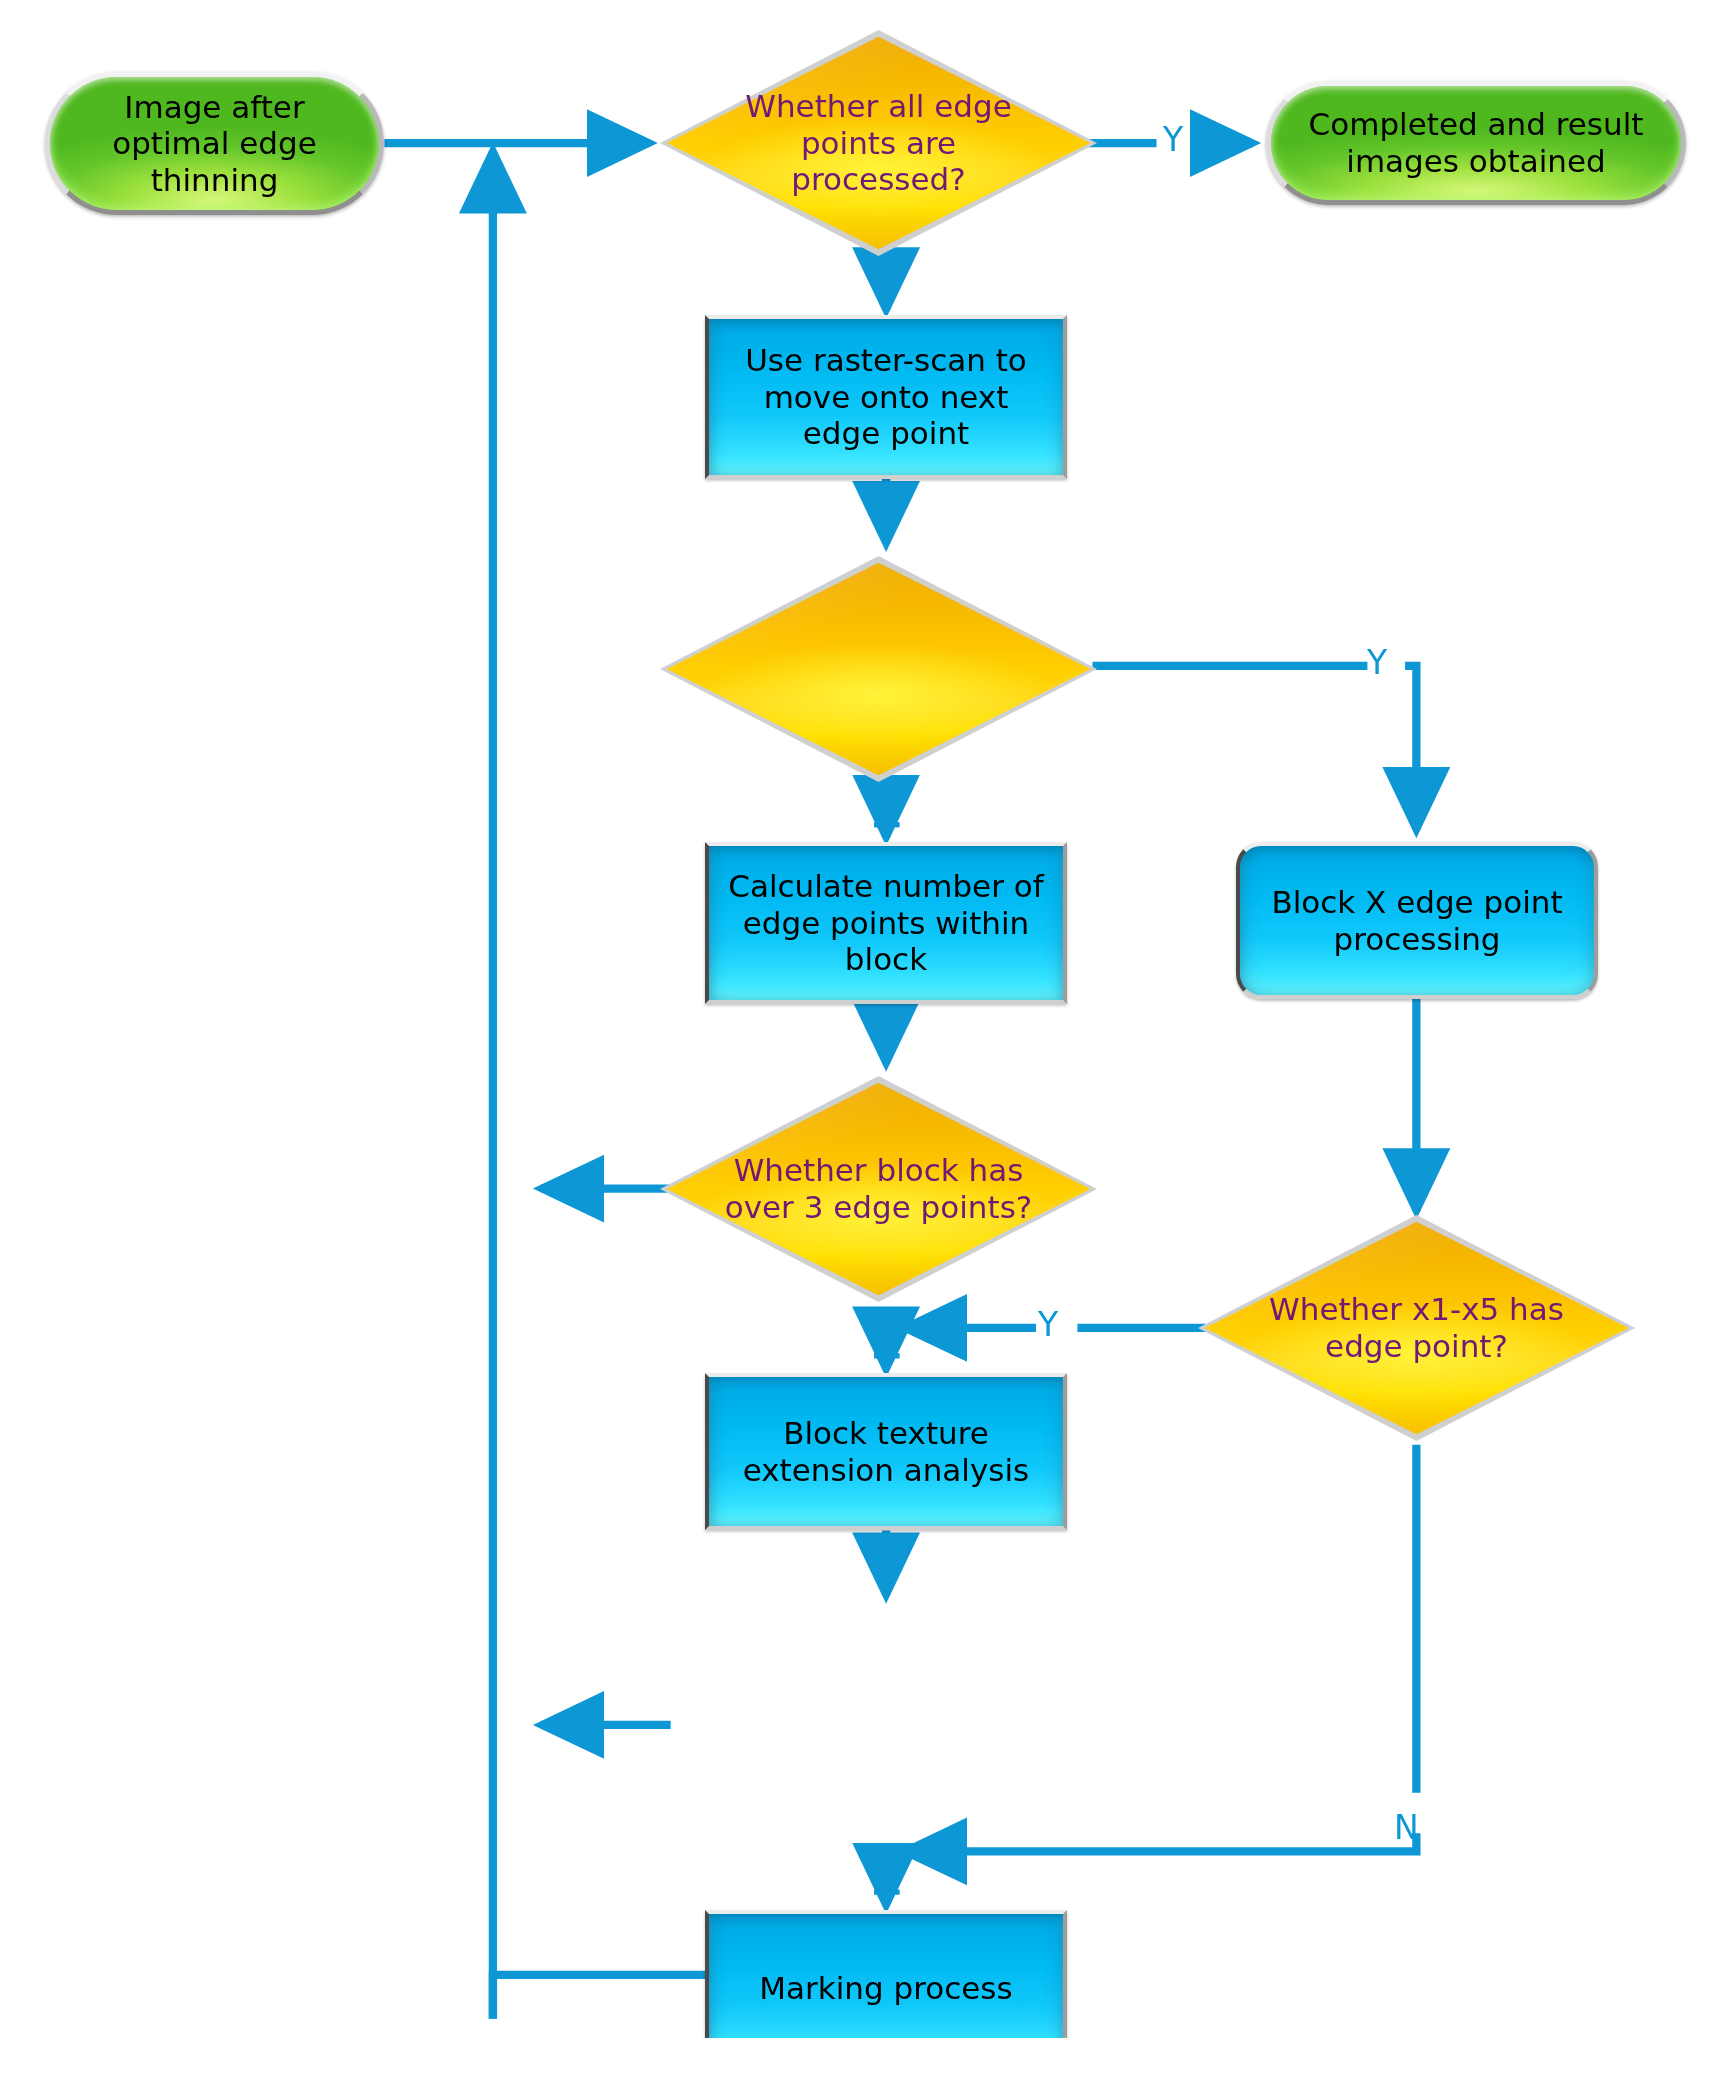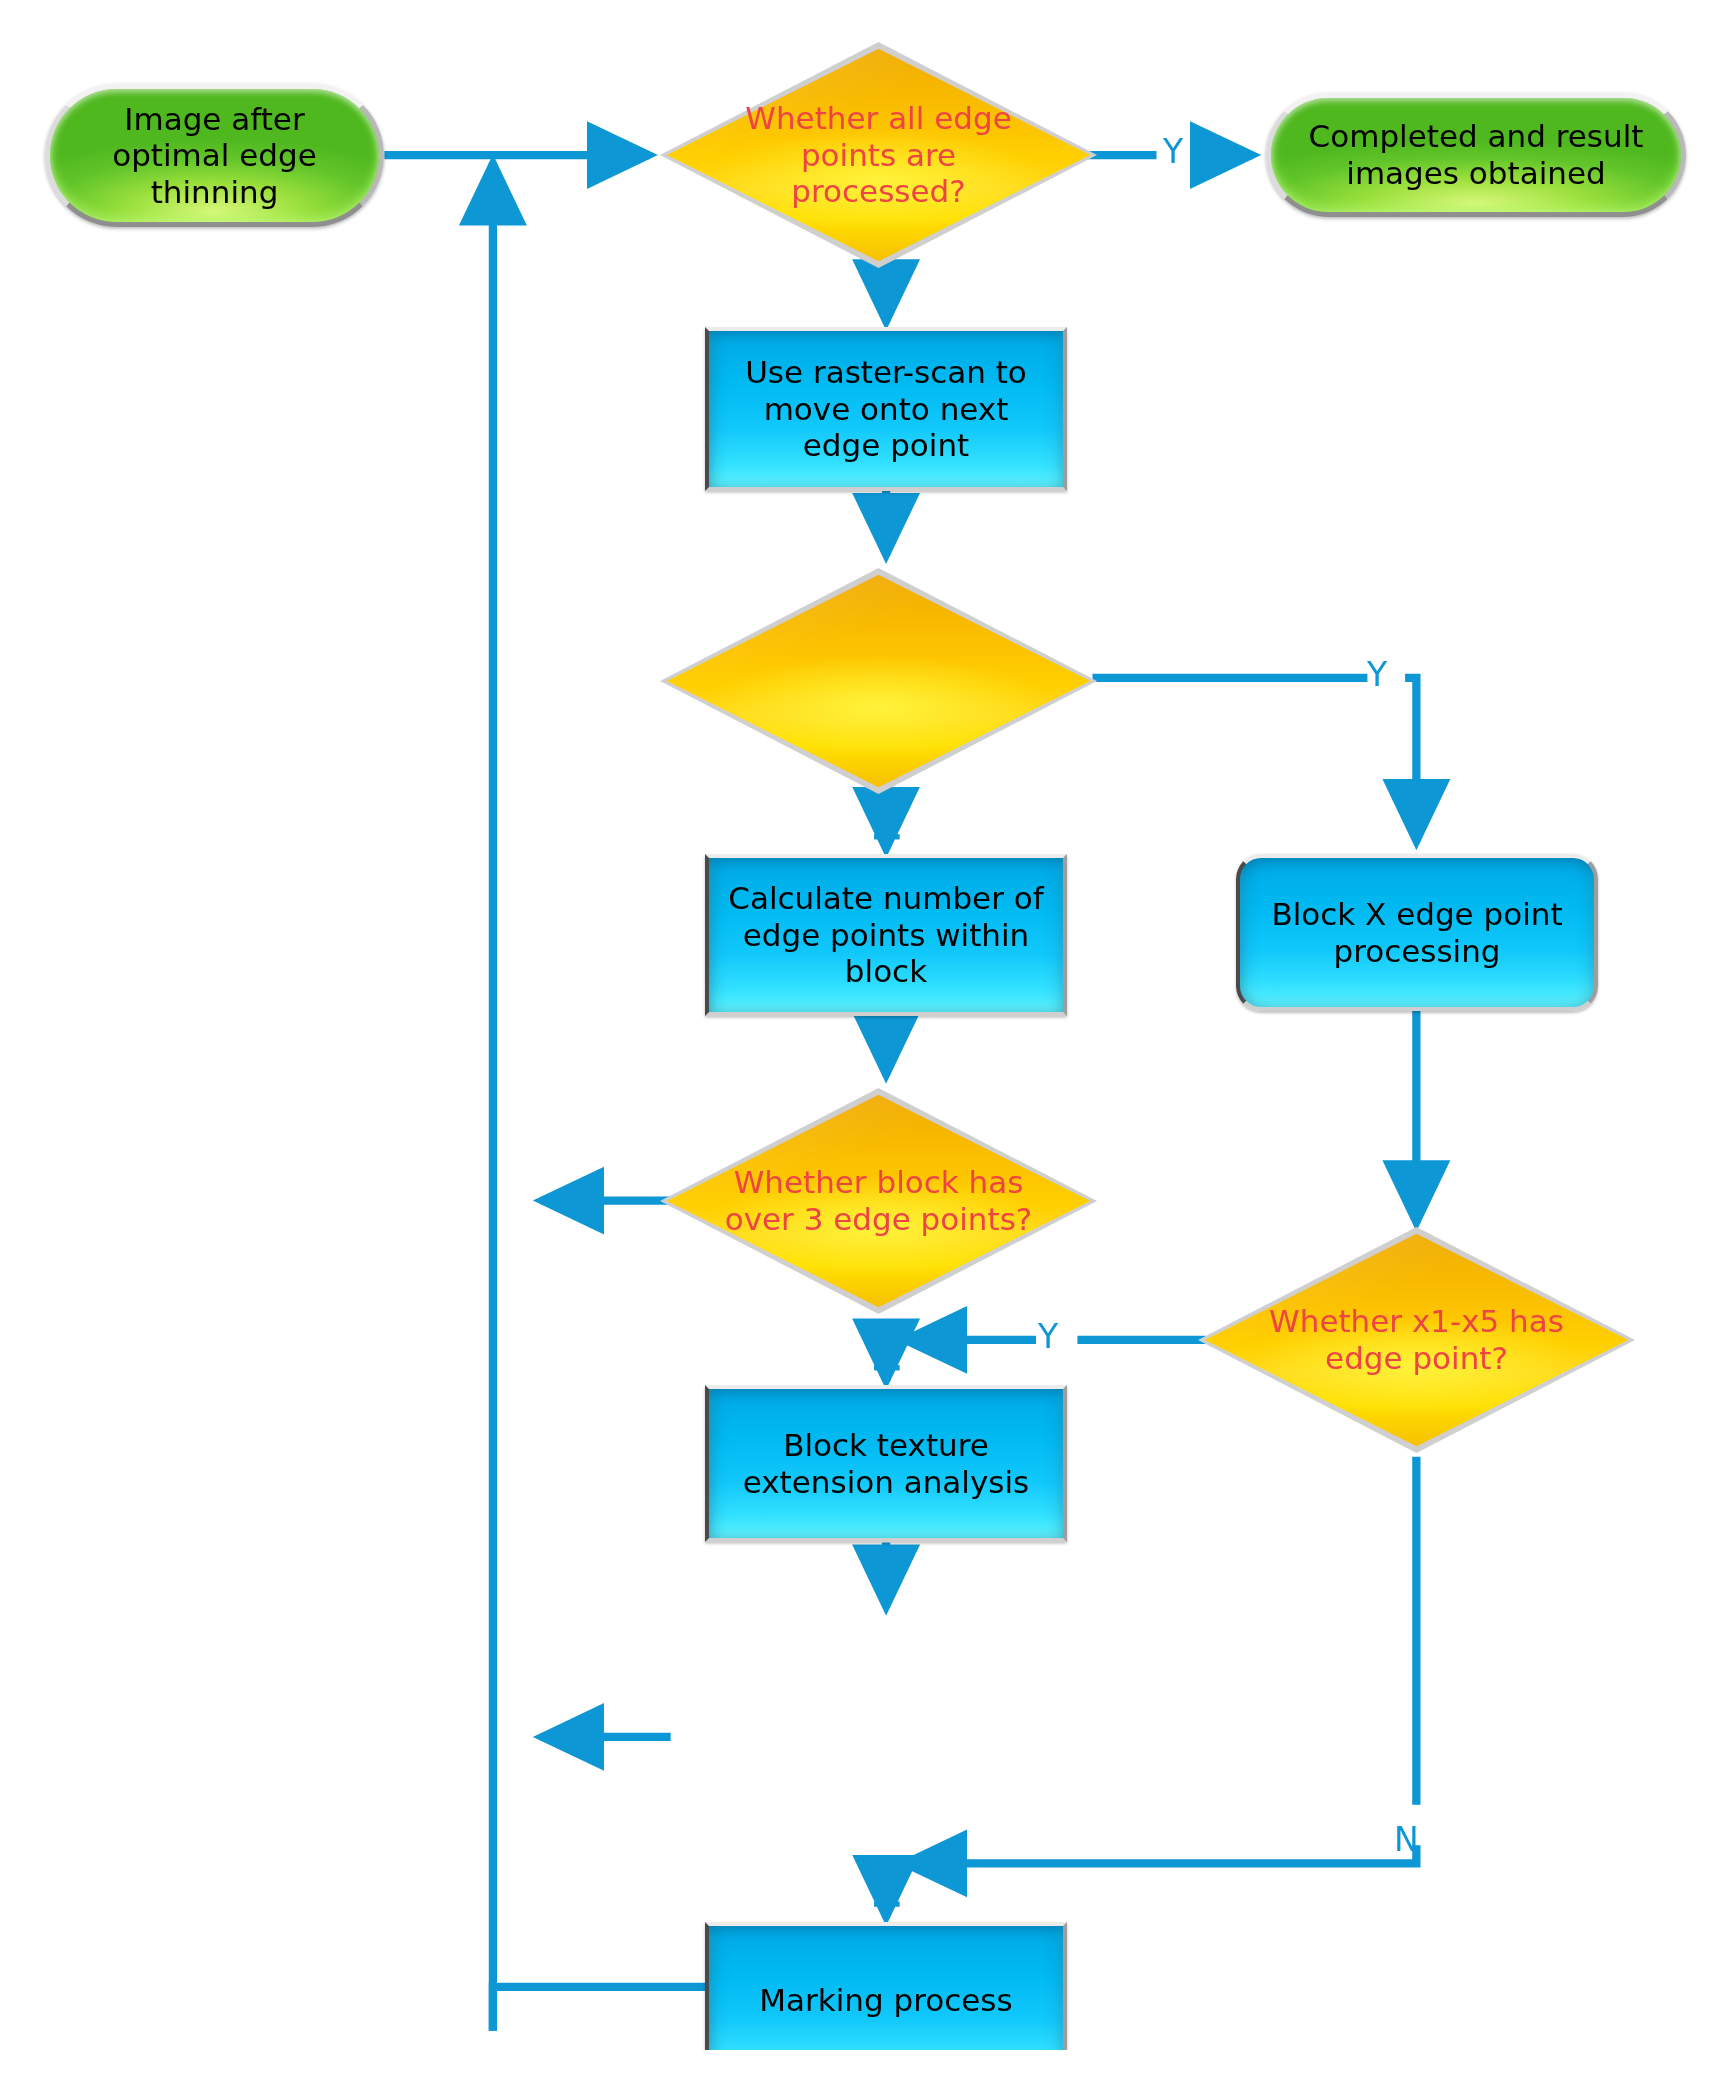--- a/index.html
+++ b/index.html
@@ -9,21 +9,20 @@
   }
   body {
     font-family: "DejaVu Sans", sans-serif;
   }
   #canvas {
     position: relative;
     width: 1730px;
     height: 2038px;
     background: #ffffff;
     overflow: hidden;
-    margin-top: 12px;
   }
   svg#edges {
     position: absolute;
     left: 0; top: 0;
     width: 1730px;
     height: 2097px;
   }
 
   
   .node {
@@ -96,21 +95,21 @@
     clip-path: polygon(50% 0%, 100% 50%, 50% 100%, 0% 50%);
     background:
       linear-gradient(160deg, rgba(255,255,255,0.18) 0%, rgba(255,255,255,0.0) 34%),
       radial-gradient(ellipse 58% 34% at 50% 62%, rgba(255,244,60,0.95) 0%, rgba(255,214,0,0.0) 70%);
   }
   .decision .dia-text {
     position: relative;
     z-index: 3;
     width: 74%;
     font-size: 31px;
-    color: #ef4444;
+    color: #701a75;
     text-align: center;
     line-height: 1.18;
   }
   .decision .dia-text .ital { font-style: italic; }
 
   
   .edge-label {
     position: absolute;
     color: #0d97d5;
     font-size: 33px;

